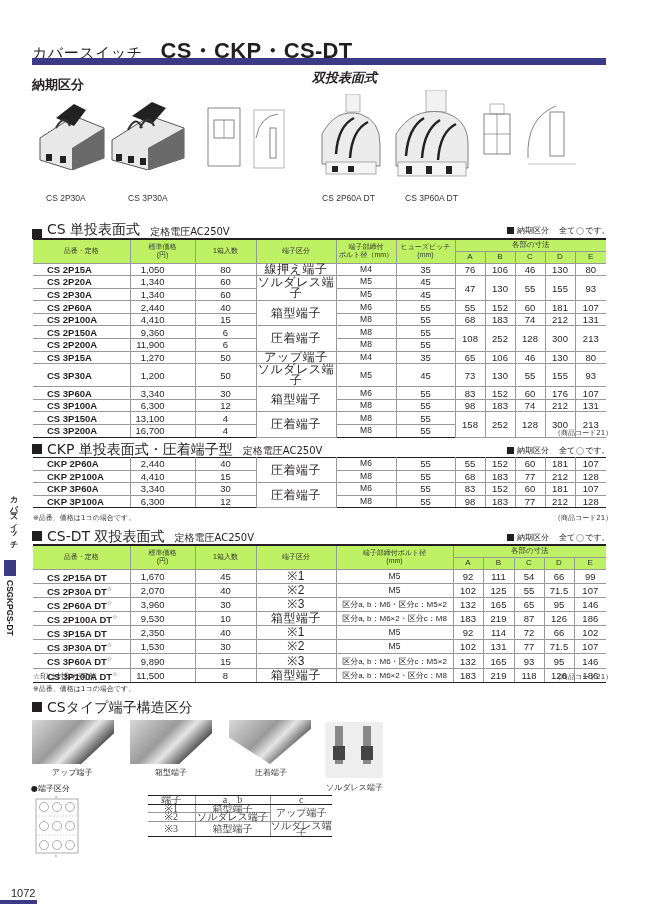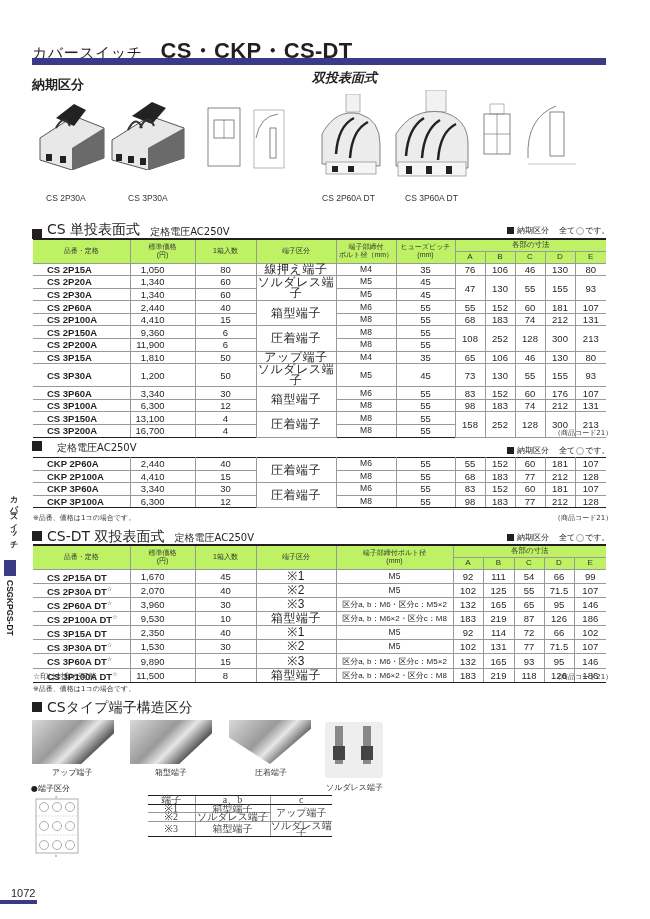--- a/index.html
+++ b/index.html
@@ -252,21 +252,21 @@
     </tr>
     <tr>
       <td class="name">CS 2P200A</td>
         <td class="price">11,900</td>
         <td>6</td>
         <td class="bolt">M8</td>
         <td>55</td>
     </tr>
     <tr class="group-start">
       <td class="name">CS 3P15A</td>
-        <td class="price">1,810</td>
+        <td class="price">1,270</td>
         <td>50</td>
         <td class="term">アップ端子</td>
         <td class="bolt">M4</td>
         <td>35</td>
       <td>65</td>
         <td>106</td>
         <td>46</td>
         <td>130</td>
         <td>80</td>
     </tr>
@@ -327,20 +327,21 @@
         <td>4</td>
         <td class="bolt">M8</td>
         <td>55</td>
     </tr>
   </tbody>
 </table>
 <div class="abs code-note" style="left:554px;top:428px;">（商品コード21）</div>
 
 <div class="abs sec-title" style="left:32px;top:441px;">
   <span class="sq"></span>
+  <span>CKP 単投表面式・圧着端子型</span>
   <span class="volt">定格電圧AC250V</span>
 </div>
 <div class="abs delivery" style="left:507px;top:445px;">
   <span class="sq"></span>
   <span>納期区分</span>
   <span style="margin-left:10px;">全て</span>
   <span class="circ"></span>
   <span>です。</span>
 </div>
 <table class="spec" style="left:33px;top:457px;width:573px;">

